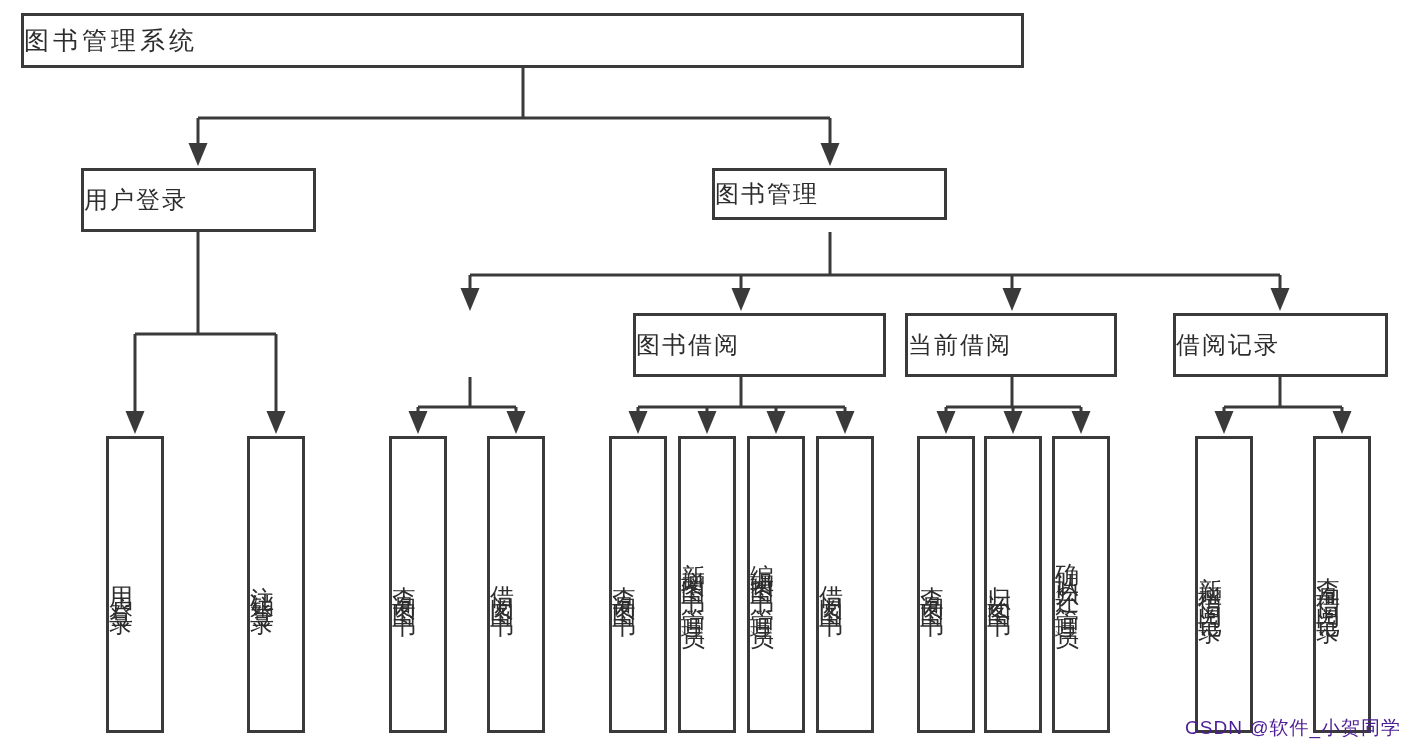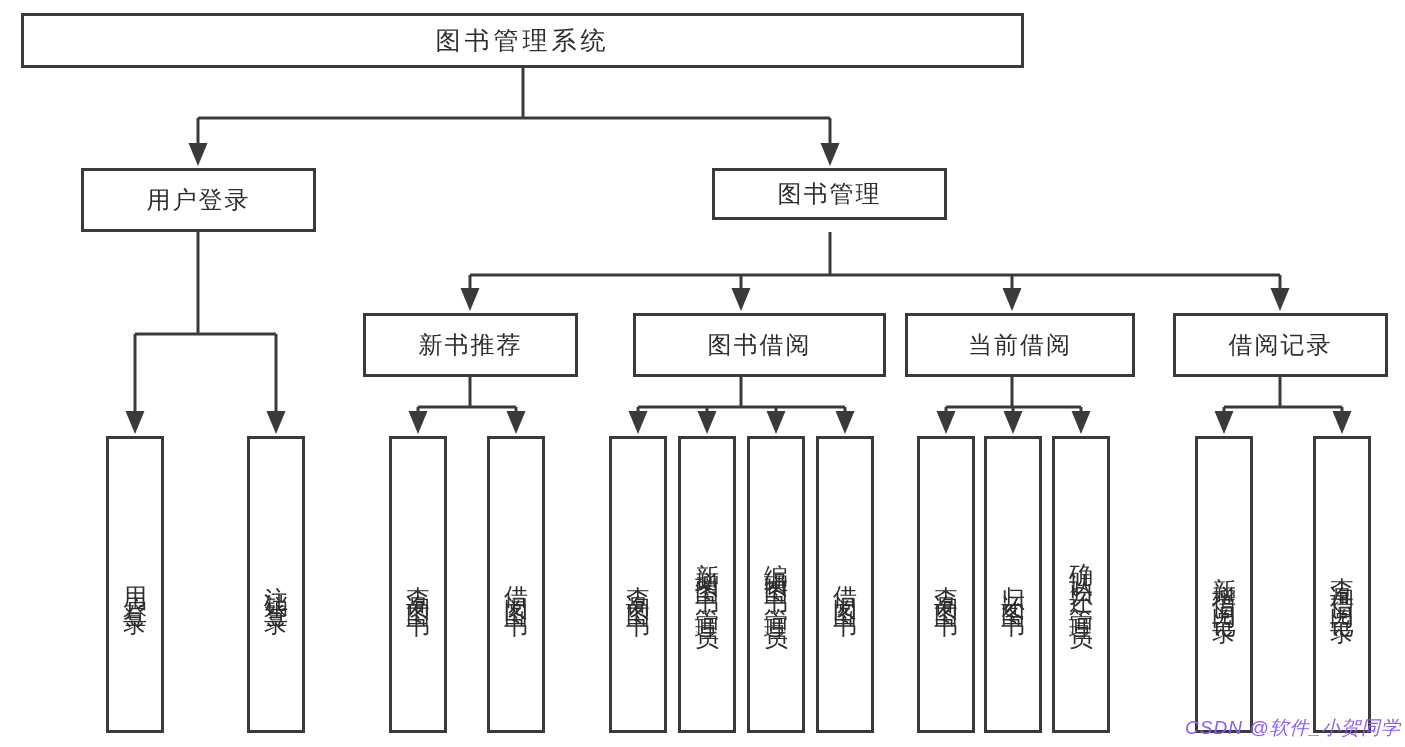--- a/index.html
+++ b/index.html
@@ -9,40 +9,39 @@
     background:#ffffff;
     font-family:"Liberation Sans","DejaVu Sans",sans-serif;
     overflow:hidden;
   }
   svg.connectors{position:absolute;left:0;top:0;width:1405px;height:747px;z-index:1;}
   svg.connectors path{stroke:#3a3a3a;stroke-width:3;fill:none;}
   svg.connectors polygon{fill:#3a3a3a;stroke:none;}
   .node{
     position:absolute;z-index:2;
     border:3px solid #3a3a3a;background:#ffffff;
-    display:flex;align-items:center;justify-content:center;
+    display:flex;align-items:center;
     color:#2d2d2d;box-sizing:border-box;
   }
   .root-node{font-size:25px;letter-spacing:4px;}
   .h-node{font-size:24px;letter-spacing:2px;}
   .leaf{font-size:24px;}
   .leaf .vtext{
     writing-mode:vertical-rl;
     text-orientation:mixed;
     letter-spacing:9px;
     line-height:1;
     max-height:290px;
   }
   .watermark{
     position:absolute;z-index:5;
     top:715px;right:4px;
     font-size:19px;letter-spacing:1px;
-    color:#8b5cf6;
+    color:#4c1d95;
     white-space:nowrap;
-    font-style:italic;
   }
 </style>
 </head>
 <body>
 
 <div class="canvas">
 
   <svg class="connectors" viewBox="0 0 1405 747" aria-hidden="true">
 
     <g>
@@ -97,27 +96,24 @@
     <span>图书管理系统</span>
   </div>
 
   <div class="node h-node" style="left:81px;top:168px;width:235px;height:64px">
     <span>用户登录</span>
   </div>
   <div class="node h-node" style="left:712px;top:168px;width:235px;height:52px">
     <span>图书管理</span>
   </div>
 
-  <div class="node h-node" style="left:363px;top:313px;width:215px;height:64px">
-    <span>新书推荐</span>
-  </div>
   <div class="node h-node" style="left:633px;top:313px;width:253px;height:64px">
     <span>图书借阅</span>
   </div>
-  <div class="node h-node" style="left:905px;top:313px;width:230px;height:64px">
+  <div class="node h-node" style="left:905px;top:313px;width:212px;height:64px">
     <span>当前借阅</span>
   </div>
   <div class="node h-node" style="left:1173px;top:313px;width:215px;height:64px">
     <span>借阅记录</span>
   </div>
 
   <div class="node leaf" style="left:106px;top:436px;width:58px;height:297px">
     <span class="vtext">用户登录</span>
   </div>
   <div class="node leaf" style="left:247px;top:436px;width:58px;height:297px">

